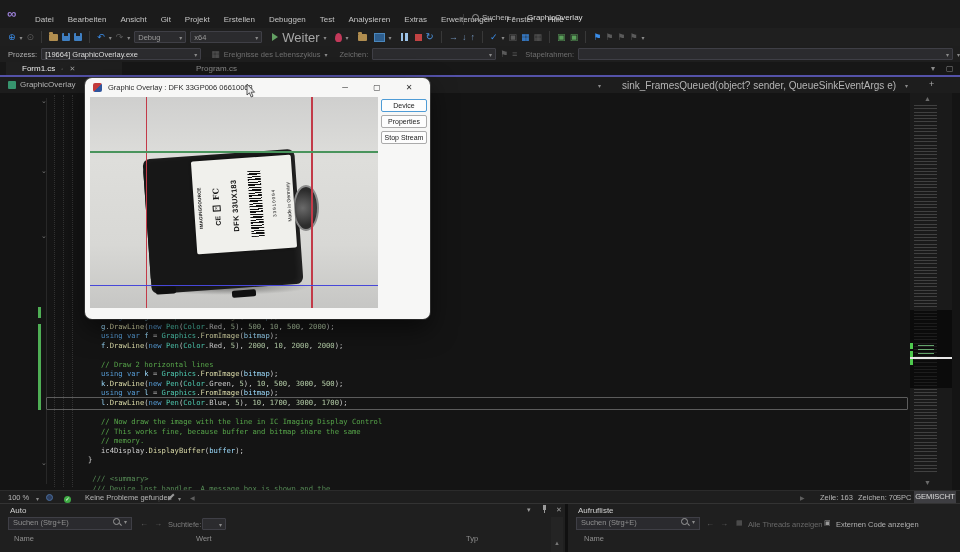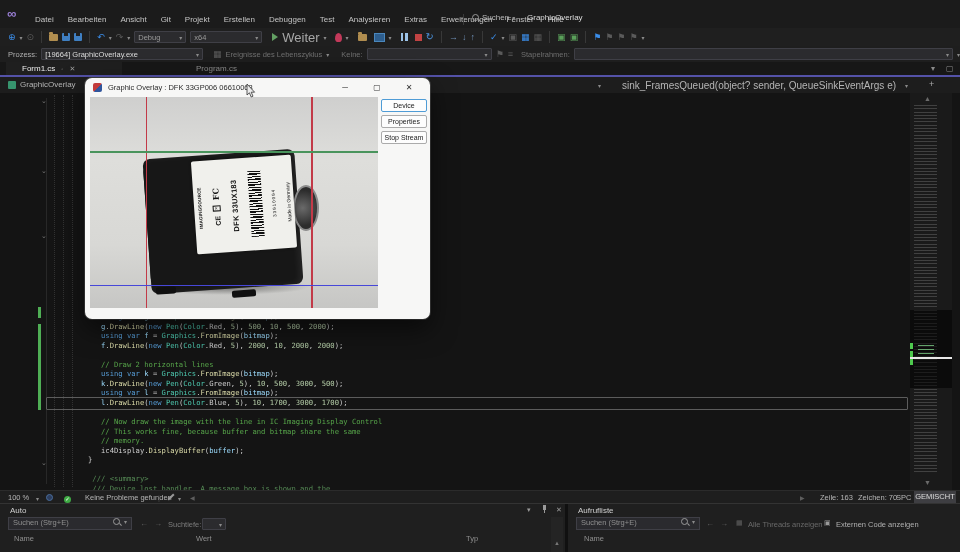--- a/index.html
+++ b/index.html
@@ -215,21 +215,21 @@
 
   <div class="abs procrow">
     <span class="plabel">Prozess:</span>
     <span class="combo" style="width:192px">
       <span class="fill" style="color:#dcdcdc">[19664] GraphicOverlay.exe</span>
       <span class="car">▾</span>
     </span>
     <span class="tico dim" style="margin-left:6px">▦</span>
     <span class="plabel gray">Ereignisse des Lebenszyklus</span>
     <span class="car">▾</span>
-    <span class="plabel gray" style="margin-left:8px">Keine:</span>
+    <span class="plabel gray" style="margin-left:8px">Zeichen:</span>
     <span class="combo" style="width:148px">
       <span class="fill"></span>
       <span class="car">▾</span>
     </span>
     <span class="tico dim">⚑</span>
     <span class="tico dim">≡</span>
     <span class="plabel gray" style="margin-left:4px">Stapelrahmen:</span>
     <span class="combo" style="width:452px">
       <span class="fill"></span>
       <span class="car">▾</span>

